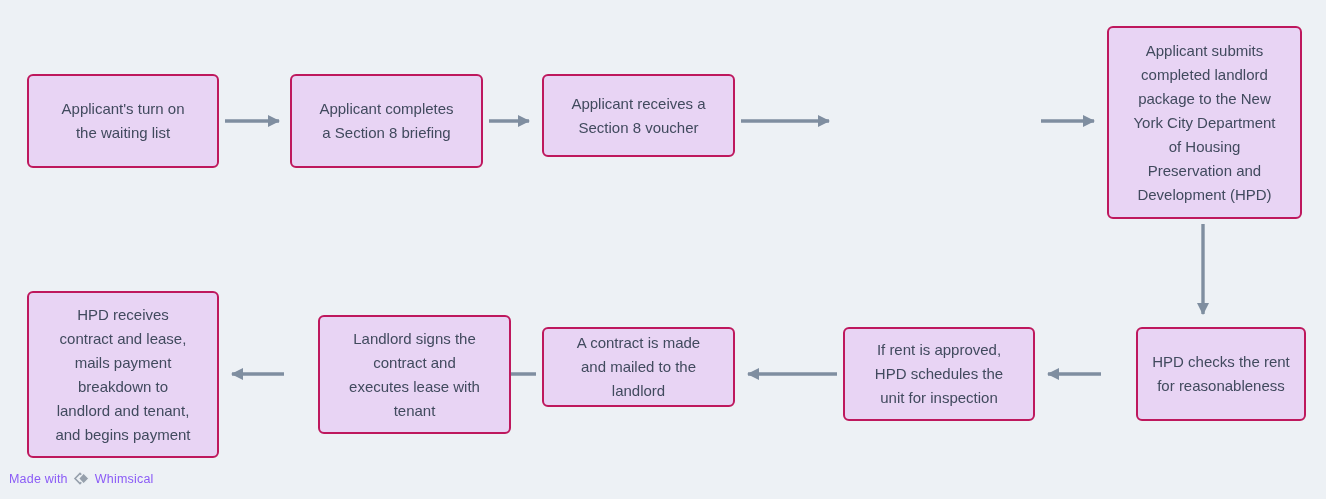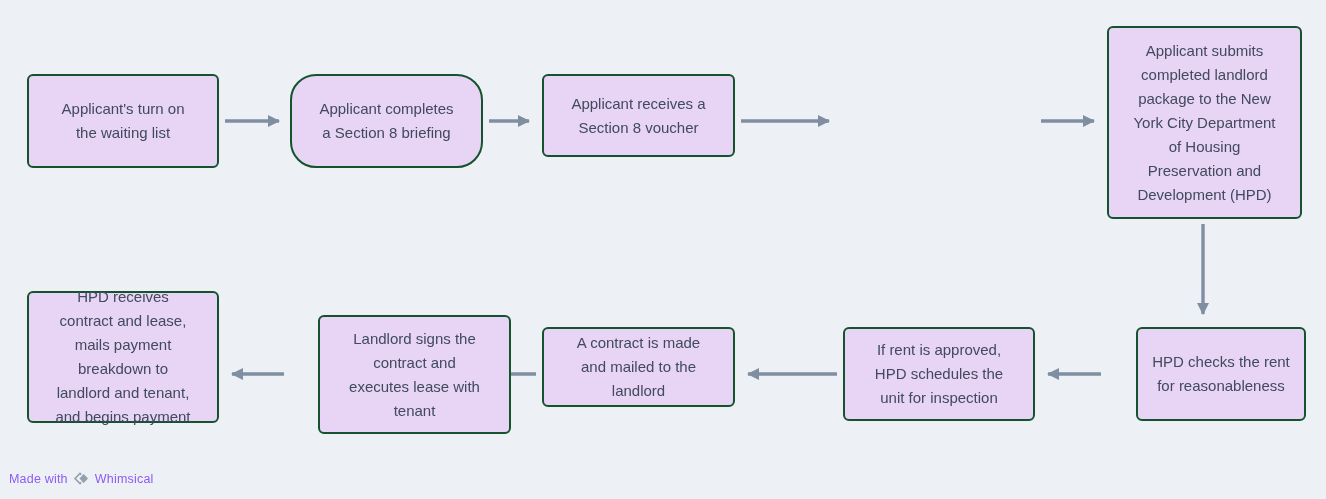--- a/index.html
+++ b/index.html
@@ -9,43 +9,43 @@
     font-family: "Liberation Sans", "DejaVu Sans", sans-serif;
     overflow: hidden;
     position: relative;
   }
   .canvas { position: absolute; inset: 0; width: 1326px; height: 499px; }
 
   .node {
     position: absolute;
     box-sizing: border-box;
     background: #e8d4f4;
-    border: 2px solid #14532d;
+    border: 2px solid #be185d;
     border-radius: 6px;
     color: #414a5e;
     font-size: 15px;
     line-height: 24px;
     font-weight: 500;
     display: flex;
     align-items: center;
     justify-content: center;
     text-align: center;
     white-space: pre-line;
     padding: 4px 8px;
   }
   .n1  { left: 27px;   top: 74px;  width: 192px; height: 94px; }
-  .n2  { left: 290px;  top: 74px;  width: 193px; height: 94px; border-radius: 26px; }
+  .n2  { left: 290px;  top: 74px;  width: 193px; height: 94px; }
   .n3  { left: 542px;  top: 74px;  width: 193px; height: 83px; }
   .n4  { left: 843px;  top: 62px;  width: 192px; height: 118px; }
   .n5  { left: 1107px; top: 26px;  width: 195px; height: 193px; }
   .n6  { left: 1136px; top: 327px; width: 170px; height: 94px; }
   .n7  { left: 843px;  top: 327px; width: 192px; height: 94px; }
   .n8  { left: 542px;  top: 327px; width: 193px; height: 80px; }
   .n9  { left: 290px;  top: 315px; width: 193px; height: 119px; margin-left: 28px; }
-  .n10 { left: 27px;   top: 291px; width: 192px; height: 132px; }
+  .n10 { left: 27px;   top: 291px; width: 192px; height: 167px; }
 
   svg.edges { position: absolute; inset: 0; pointer-events: none; }
   .edge { stroke: #7f8ea0; stroke-width: 3.4px; fill: none; }
 
   .watermark {
     position: absolute;
     left: 9px; top: 471px;
     display: flex; align-items: center; gap: 5px;
     color: #8b5cf6;
     font-size: 12.5px;

